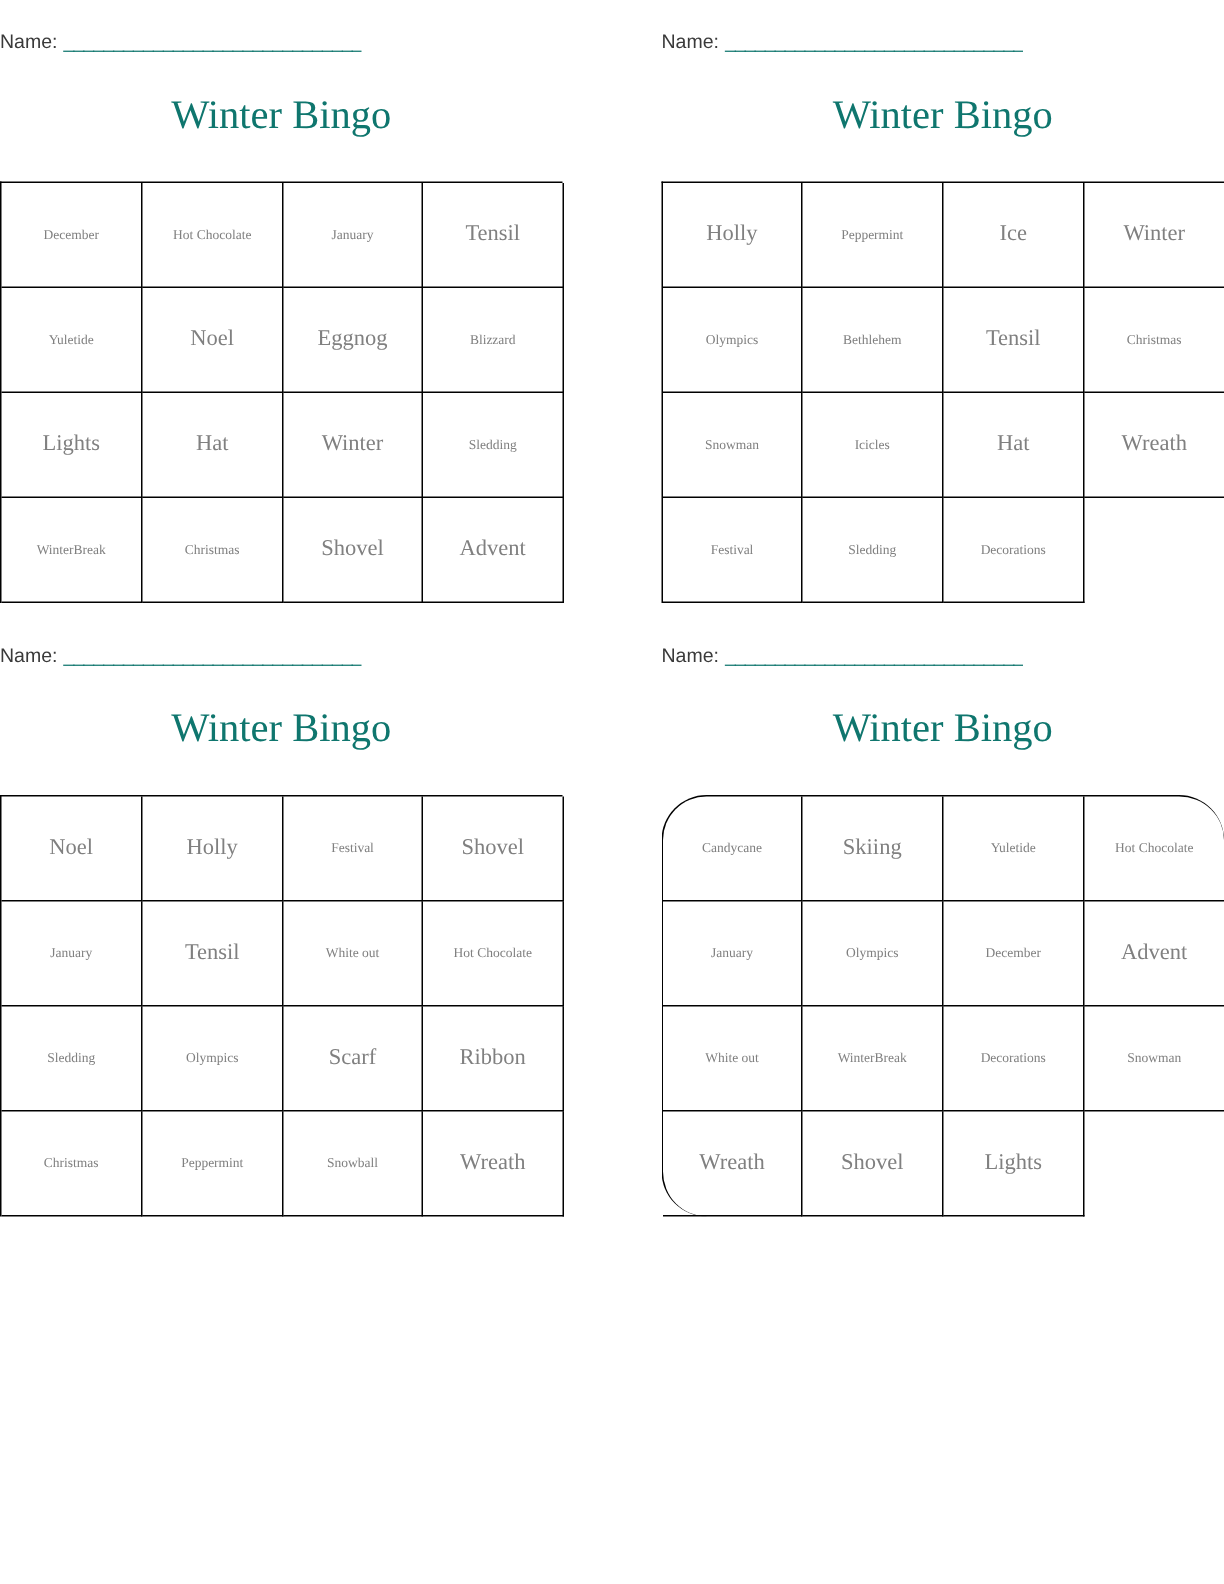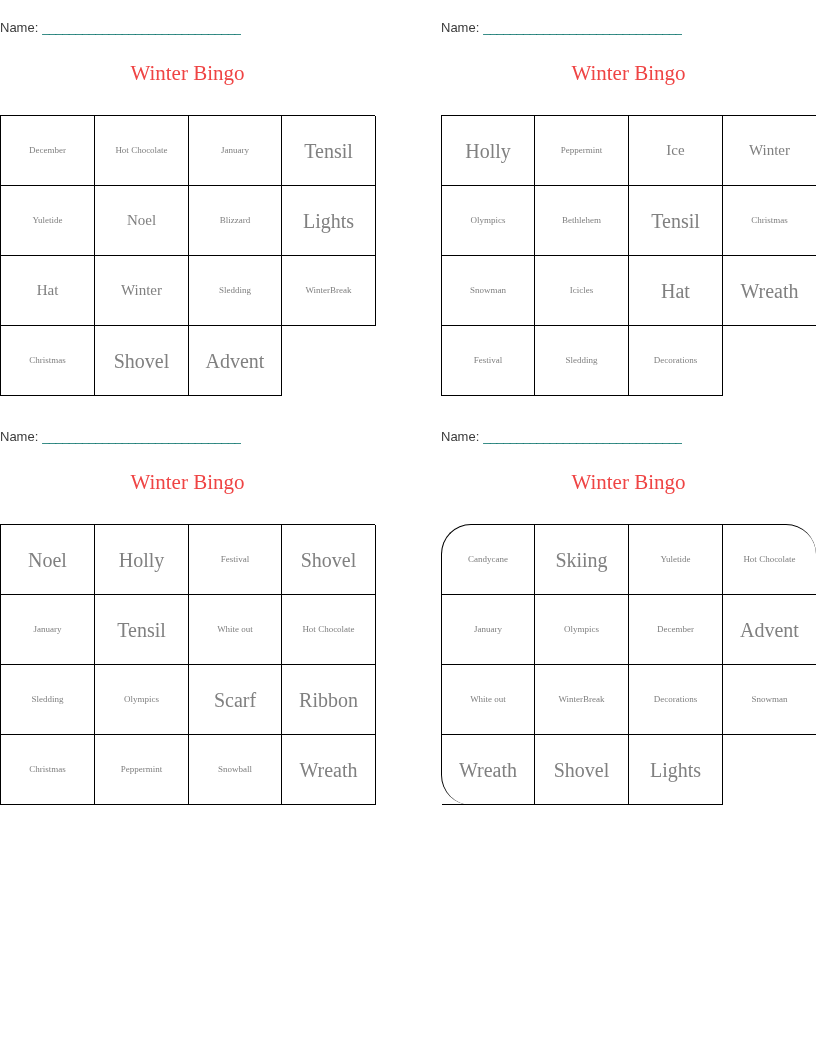--- a/index.html
+++ b/index.html
@@ -30,22 +30,22 @@
     margin-right: 4px;
   }
   .name-line {
     letter-spacing: -0.6px;
     color: #0f766e;
     font-size: 13px;
     overflow: hidden;
   }
   .card-title {
     font-family: "Liberation Serif", "DejaVu Serif", serif;
-    font-size: 21px;
-    color: #ef4444;
+    font-size: 27px;
+    color: #0f766e;
     text-align: center;
     font-weight: normal;
     margin: 0;
     line-height: 1;
   }
   .grid {
     display: grid;
     border-top: 1px solid #000000;
     border-left: 1px solid #000000;
     box-sizing: border-box;
@@ -59,39 +59,40 @@
     justify-content: center;
     text-align: center;
     font-family: "Liberation Serif", "DejaVu Serif", serif;
     color: #808080;
     padding: 2px 3px;
     line-height: 1.1;
     overflow: hidden;
   }
   .s1 { font-size: 9px; }
   .s2 { font-size: 15px; }
-  .s3 { font-size: 20px; }
+  .s3 { font-size: 15px; }
 </style>
 </head>
 <body>
 
 <div class="page" id="page-root">
     <div class="card" style="left: 0px; top: 0px; width: 375px;">
       <div class="name-row" style="padding-top: 4px;">
         <span class="name-label">Name:</span>
         <span class="name-line">______________________________</span>
       </div>
       <div class="card-title" style="margin-top: 28px;">Winter Bingo</div>
       <div class="grid" style="grid-template-columns: 94px 94px 93px 94px; grid-template-rows: repeat(4, 70px); margin-top: 31px;">
         <div class="cell s1">December</div>
         <div class="cell s1">Hot Chocolate</div>
         <div class="cell s1">January</div>
         <div class="cell s3">Tensil</div>
         <div class="cell s1">Yuletide</div>
         <div class="cell s2">Noel</div>
+        <div class="cell s3">Eggnog</div>
         <div class="cell s1">Blizzard</div>
         <div class="cell s3">Lights</div>
         <div class="cell s2">Hat</div>
         <div class="cell s2">Winter</div>
         <div class="cell s1">Sledding</div>
         <div class="cell s1">WinterBreak</div>
         <div class="cell s1">Christmas</div>
         <div class="cell s3">Shovel</div>
         <div class="cell s3">Advent</div>
       </div>

